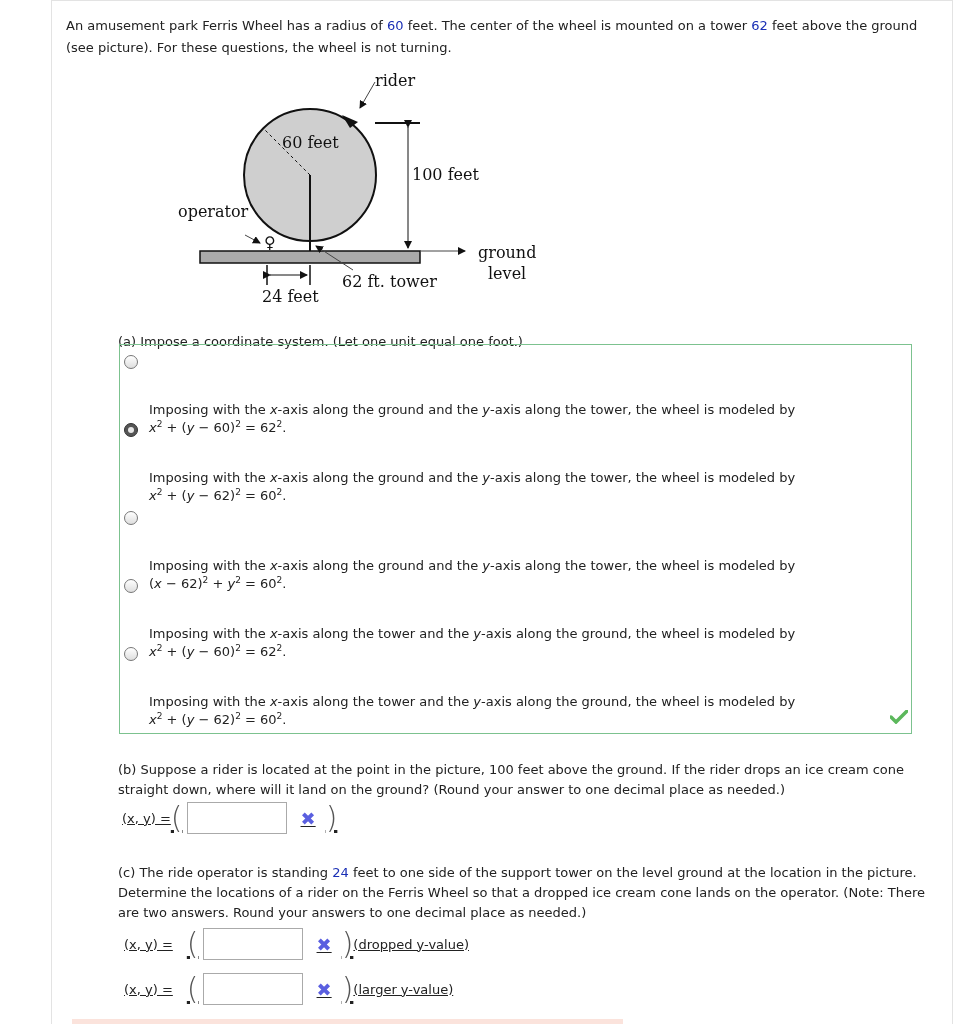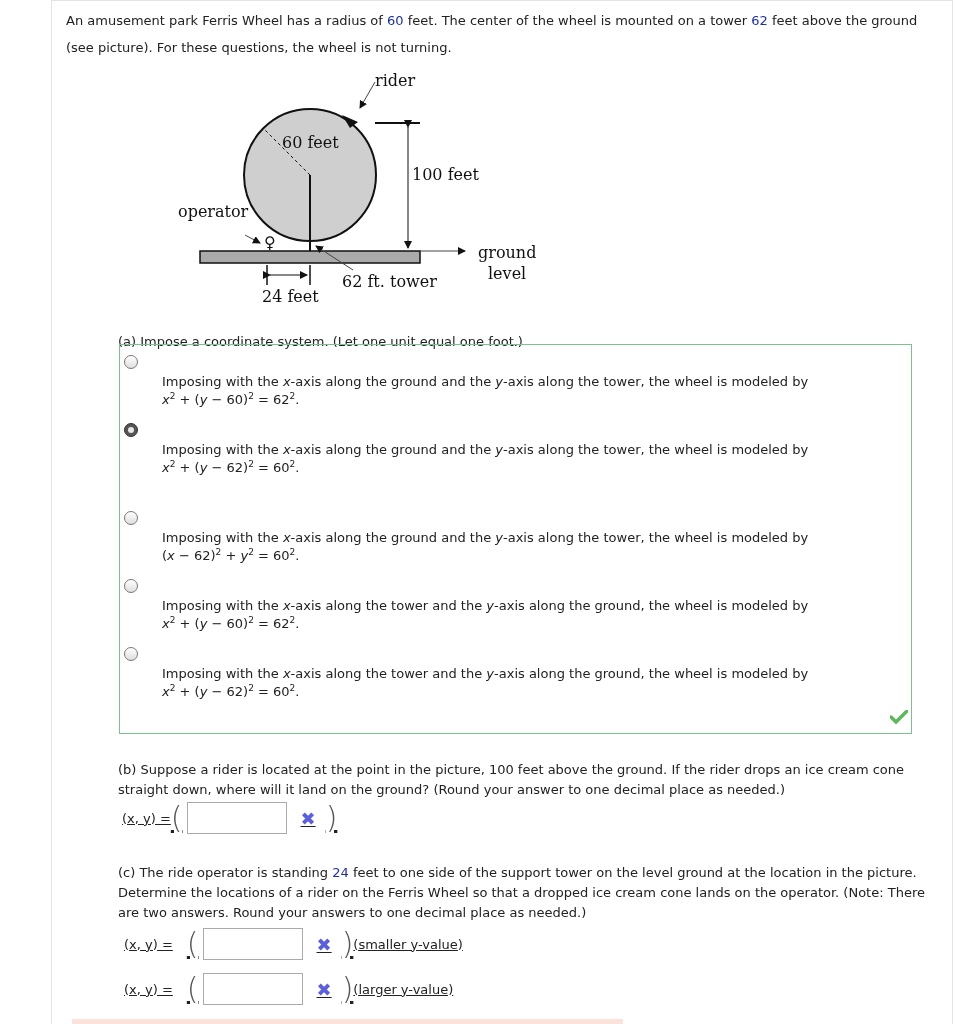--- a/index.html
+++ b/index.html
@@ -1,32 +1,32 @@
 <!DOCTYPE html>
 <html><head>
 <meta charset="utf-8">
 <style>
   html, body { margin: 0; padding: 0; background: #ffffff; }
   body { width: 957px; height: 1024px; position: relative; overflow: hidden;
          font-family: "DejaVu Sans", sans-serif; font-size: 13px; color: #222; }
   .page-frame { position: absolute; left: 51px; top: 0; width: 900px; height: 1024px;
                 border-left: 1px solid #e3e3e3; border-right: 1px solid #e3e3e3; border-top: 1px solid #e3e3e3; }
-  .intro { position: absolute; left: 66px; top: 7px; width: 880px; line-height: 27px; }
+  .intro { position: absolute; left: 66px; top: 15px; width: 880px; line-height: 22px; }
   .num { color: #1a2fb5; }
   .figure { position: absolute; left: 170px; top: 60px; width: 400px; height: 250px; }
   .figure svg text { font-family: "DejaVu Serif", serif; font-size: 16px; fill: #111; }
   .q-label { position: absolute; left: 118px; width: 820px; line-height: 20px; }
   .choices-box { position: absolute; left: 119px; top: 344px; width: 791px; height: 388px;
                  border: 1px solid #7cc28f; }
   .radio { position: absolute; width: 14px; height: 14px; border-radius: 50%;
            border: 1px solid #777; background: linear-gradient(#fff, #dedede); box-sizing: border-box; }
   .radio.selected { background: #555; border-color: #333; }
   .radio.selected::after { content: ""; position: absolute; left: 3px; top: 3px; width: 6px; height: 6px;
                            border-radius: 50%; background: #e8e8e8; }
-  .choice-text { position: absolute; left: 162px; width: 700px; line-height: 18px; }
+  .choice-text { position: absolute; left: 149px; width: 700px; line-height: 18px; margin-top: 28px; }
   .choice-text i { font-style: italic; }
   sup { font-size: 9px; line-height: 0; }
   .check-icon { position: absolute; left: 890px; top: 710px; width: 18px; height: 14px; }
   .answer-row { position: absolute; display: flex; align-items: center; text-decoration: underline; }
   .xy-label { font-size: 13px; }
   .paren { font-size: 30px; font-weight: 200; color: #555; line-height: 1; font-family: "DejaVu Sans", sans-serif; }
   .ans-input { width: 100px; height: 32px; border: 1px solid #aaa; box-sizing: border-box; margin: 0 4px;
                font-size: 13px; padding: 0 4px; background: #fff; }
   .x-mark { color: #5a5fe0; font-weight: bold; font-size: 18px; margin: 0 10px; }
   .bottom-bar { position: absolute; left: 72px; top: 1019px; width: 551px; height: 5px; background: #fbe3dc; }
@@ -134,21 +134,21 @@
 <div class="q-label" style="top:863px;">
   <span>(c) The ride operator is standing </span><span class="num">24</span><span> feet to one side of the support tower on the level ground at the location in the picture. Determine the locations of a rider on the Ferris Wheel so that a dropped ice cream cone lands on the operator. (Note: There are two answers. Round your answers to one decimal place as needed.)</span>
 </div>
 
 <div class="answer-row" style="left:124px; top:928px;">
   <span class="xy-label">(x, y) =</span>
   <span class="paren" style="margin-left:14px;">(</span>
   <input class="ans-input" type="text" value="" style="">
   <span class="x-mark">✖</span>
   <span class="paren">)</span>
-  <span>(smaller y-value)</span>
+  <span>(dropped y-value)</span>
 </div>
 
 <div class="answer-row" style="left:124px; top:973px;">
   <span class="xy-label">(x, y) =</span>
   <span class="paren" style="margin-left:14px;">(</span>
   <input class="ans-input" type="text" value="" style="">
   <span class="x-mark">✖</span>
   <span class="paren">)</span>
   <span>(larger y-value)</span>
 </div>

